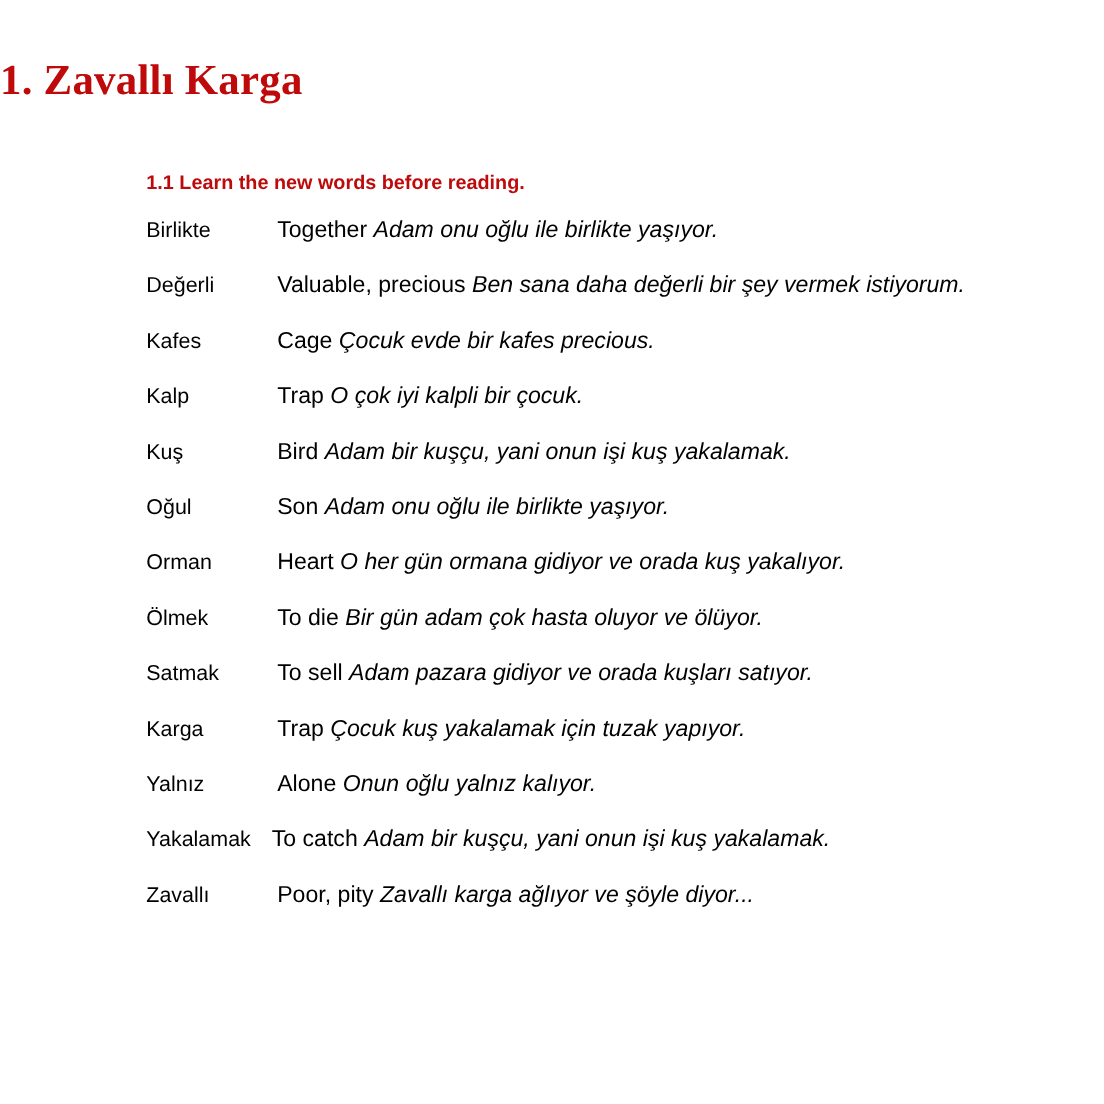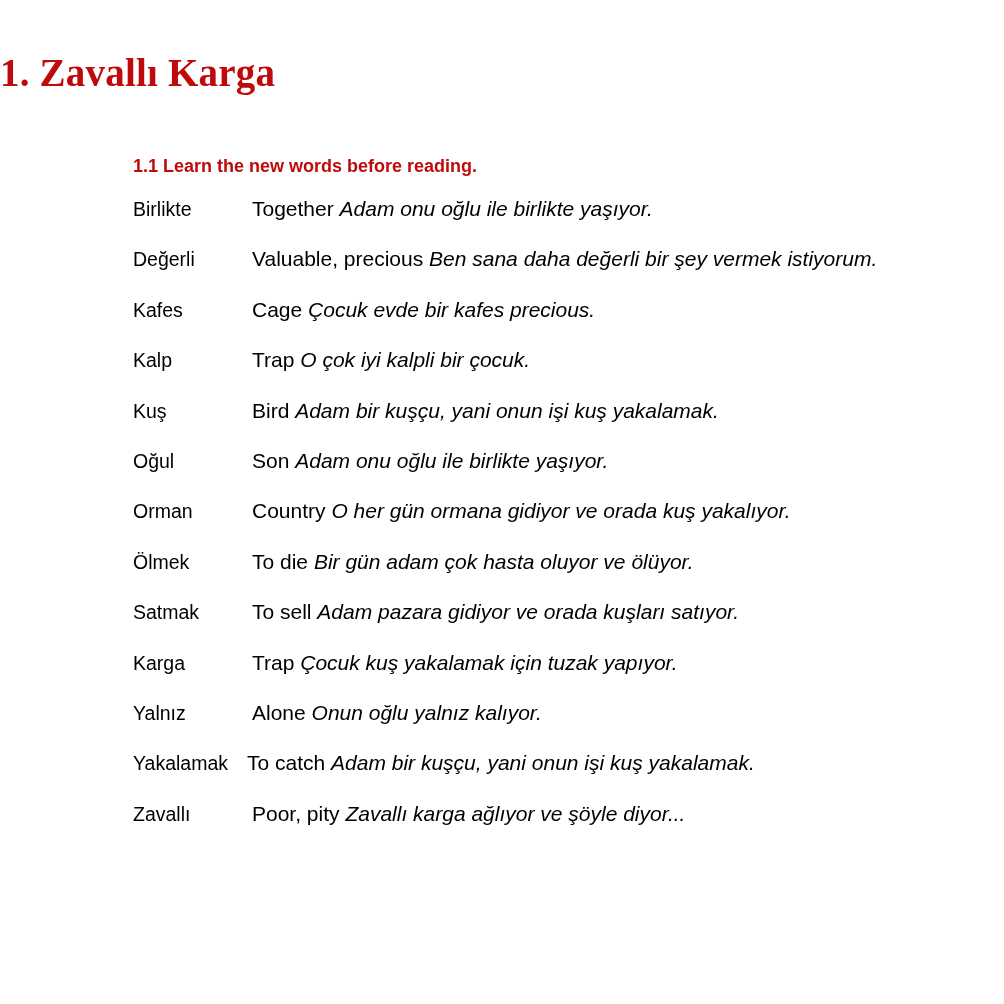--- a/index.html
+++ b/index.html
@@ -94,21 +94,21 @@
 
   <h2 class="section-heading">1.1 Learn the new words before reading.</h2>
 
   <div class="vocab-list">
       <div class="vocab-row"><span class="vocab-term">Birlikte</span><span class="vocab-def"><span>Together </span><span class="vocab-example">Adam onu oğlu ile birlikte yaşıyor.</span></span></div>
       <div class="vocab-row"><span class="vocab-term">Değerli</span><span class="vocab-def"><span>Valuable, precious </span><span class="vocab-example">Ben sana daha değerli bir şey vermek istiyorum.</span></span></div>
       <div class="vocab-row"><span class="vocab-term">Kafes</span><span class="vocab-def"><span>Cage </span><span class="vocab-example">Çocuk evde bir kafes precious.</span></span></div>
       <div class="vocab-row"><span class="vocab-term">Kalp</span><span class="vocab-def"><span>Trap </span><span class="vocab-example">O çok iyi kalpli bir çocuk.</span></span></div>
       <div class="vocab-row"><span class="vocab-term">Kuş</span><span class="vocab-def"><span>Bird </span><span class="vocab-example">Adam bir kuşçu, yani onun işi kuş yakalamak.</span></span></div>
       <div class="vocab-row"><span class="vocab-term">Oğul</span><span class="vocab-def"><span>Son </span><span class="vocab-example">Adam onu oğlu ile birlikte yaşıyor.</span></span></div>
-      <div class="vocab-row"><span class="vocab-term">Orman</span><span class="vocab-def"><span>Country </span><span class="vocab-example">O her gün ormana gidiyor ve orada kuş yakalıyor.</span></span></div>
+      <div class="vocab-row"><span class="vocab-term">Orman</span><span class="vocab-def"><span>Heart </span><span class="vocab-example">O her gün ormana gidiyor ve orada kuş yakalıyor.</span></span></div>
       <div class="vocab-row"><span class="vocab-term">Ölmek</span><span class="vocab-def"><span>To die </span><span class="vocab-example">Bir gün adam çok hasta oluyor ve ölüyor.</span></span></div>
       <div class="vocab-row"><span class="vocab-term">Satmak</span><span class="vocab-def"><span>To sell </span><span class="vocab-example">Adam pazara gidiyor ve orada kuşları satıyor.</span></span></div>
       <div class="vocab-row"><span class="vocab-term">Karga</span><span class="vocab-def"><span>Trap </span><span class="vocab-example">Çocuk kuş yakalamak için tuzak yapıyor.</span></span></div>
       <div class="vocab-row"><span class="vocab-term">Yalnız</span><span class="vocab-def"><span>Alone </span><span class="vocab-example">Onun oğlu yalnız kalıyor.</span></span></div>
       <div class="vocab-row"><span class="vocab-term wide">Yakalamak</span><span class="vocab-def"><span>To catch </span><span class="vocab-example">Adam bir kuşçu, yani onun işi kuş yakalamak.</span></span></div>
       <div class="vocab-row"><span class="vocab-term">Zavallı</span><span class="vocab-def"><span>Poor, pity </span><span class="vocab-example">Zavallı karga ağlıyor ve şöyle diyor...</span></span></div>
     </div>
 
 </div>
 

